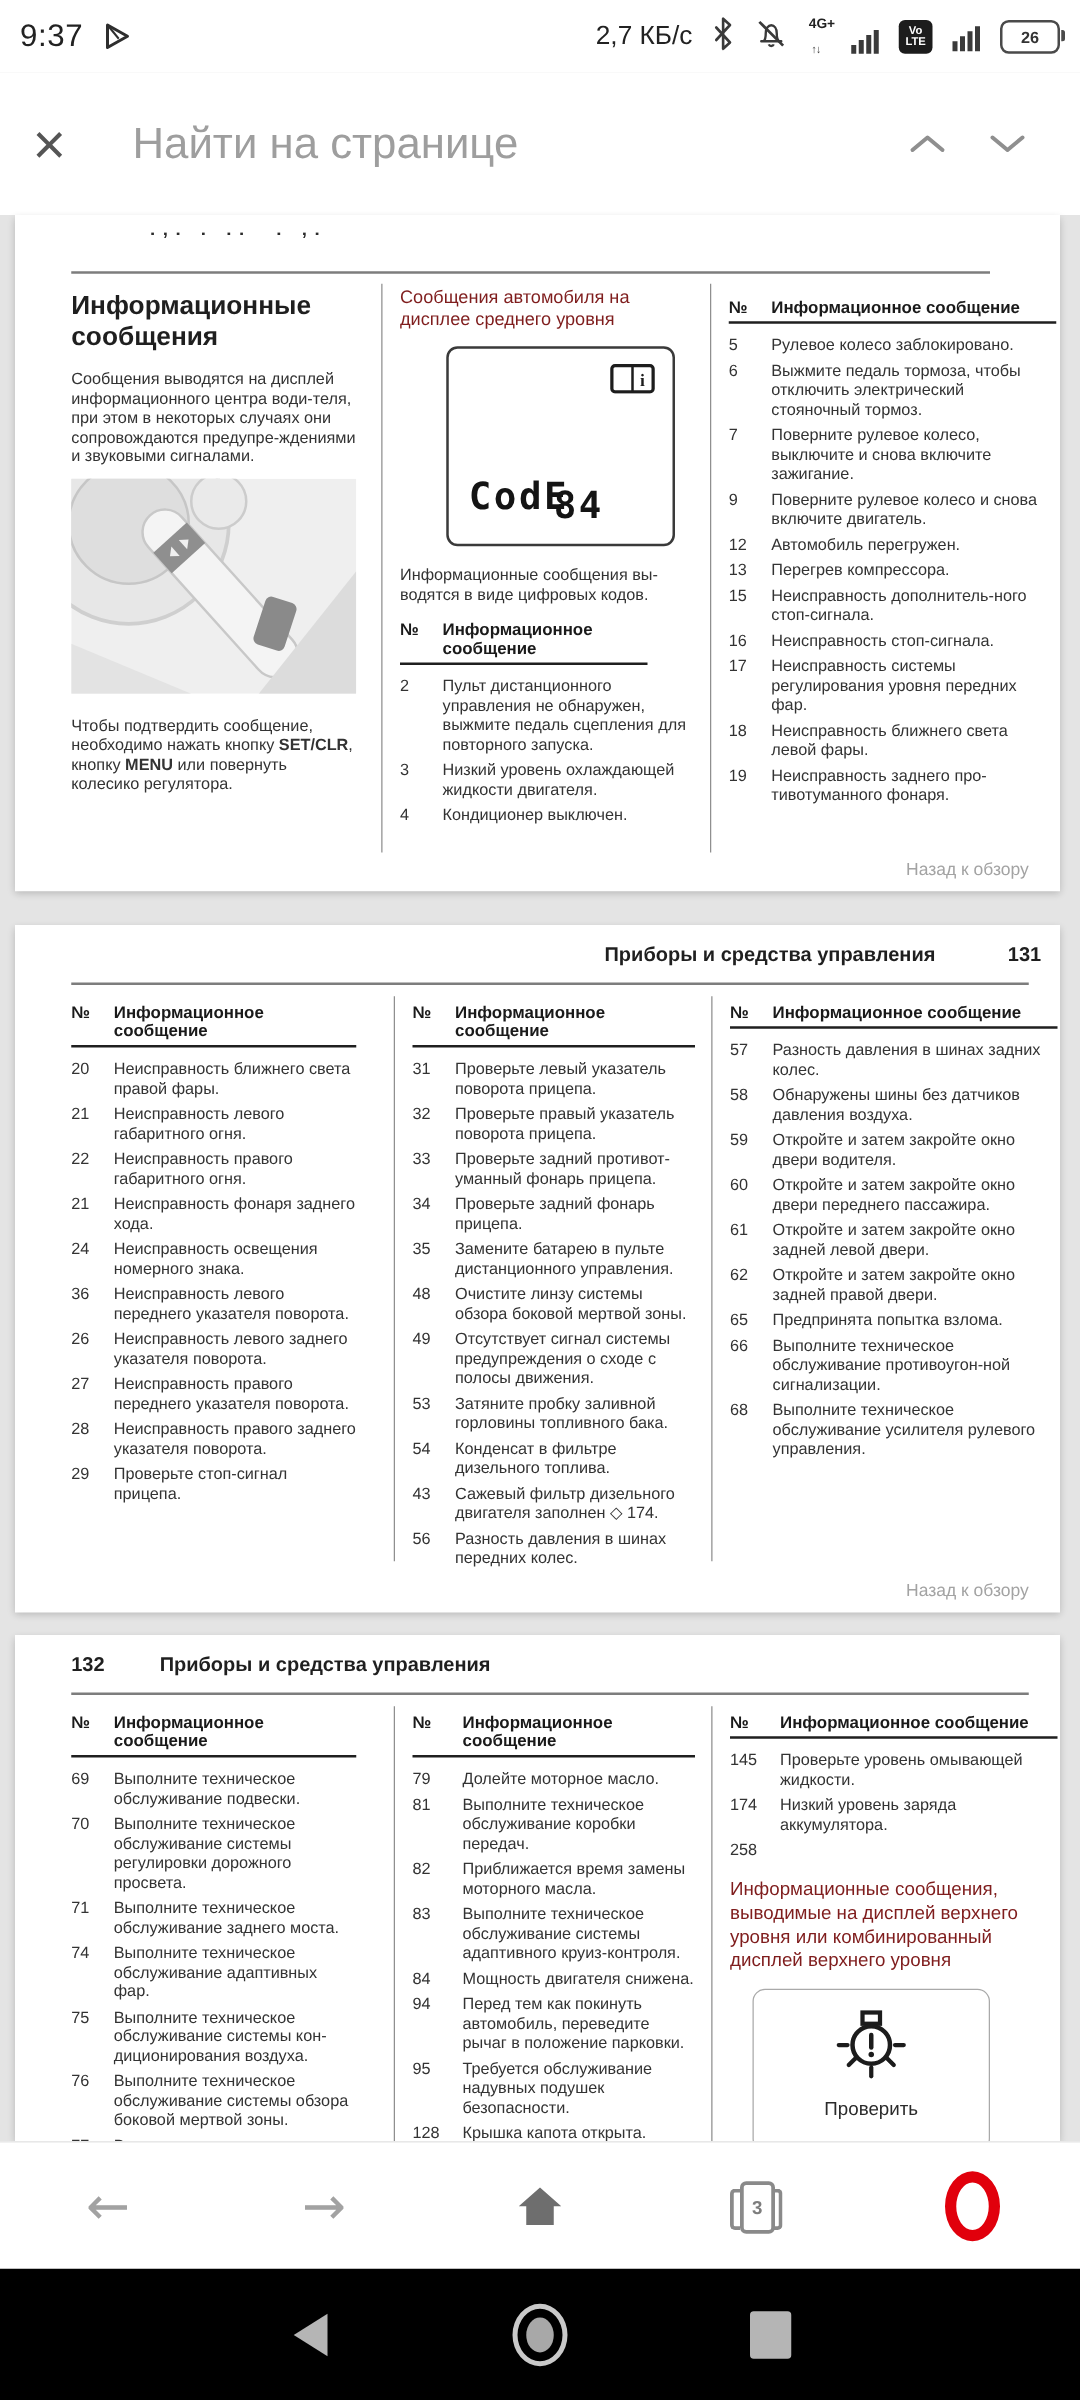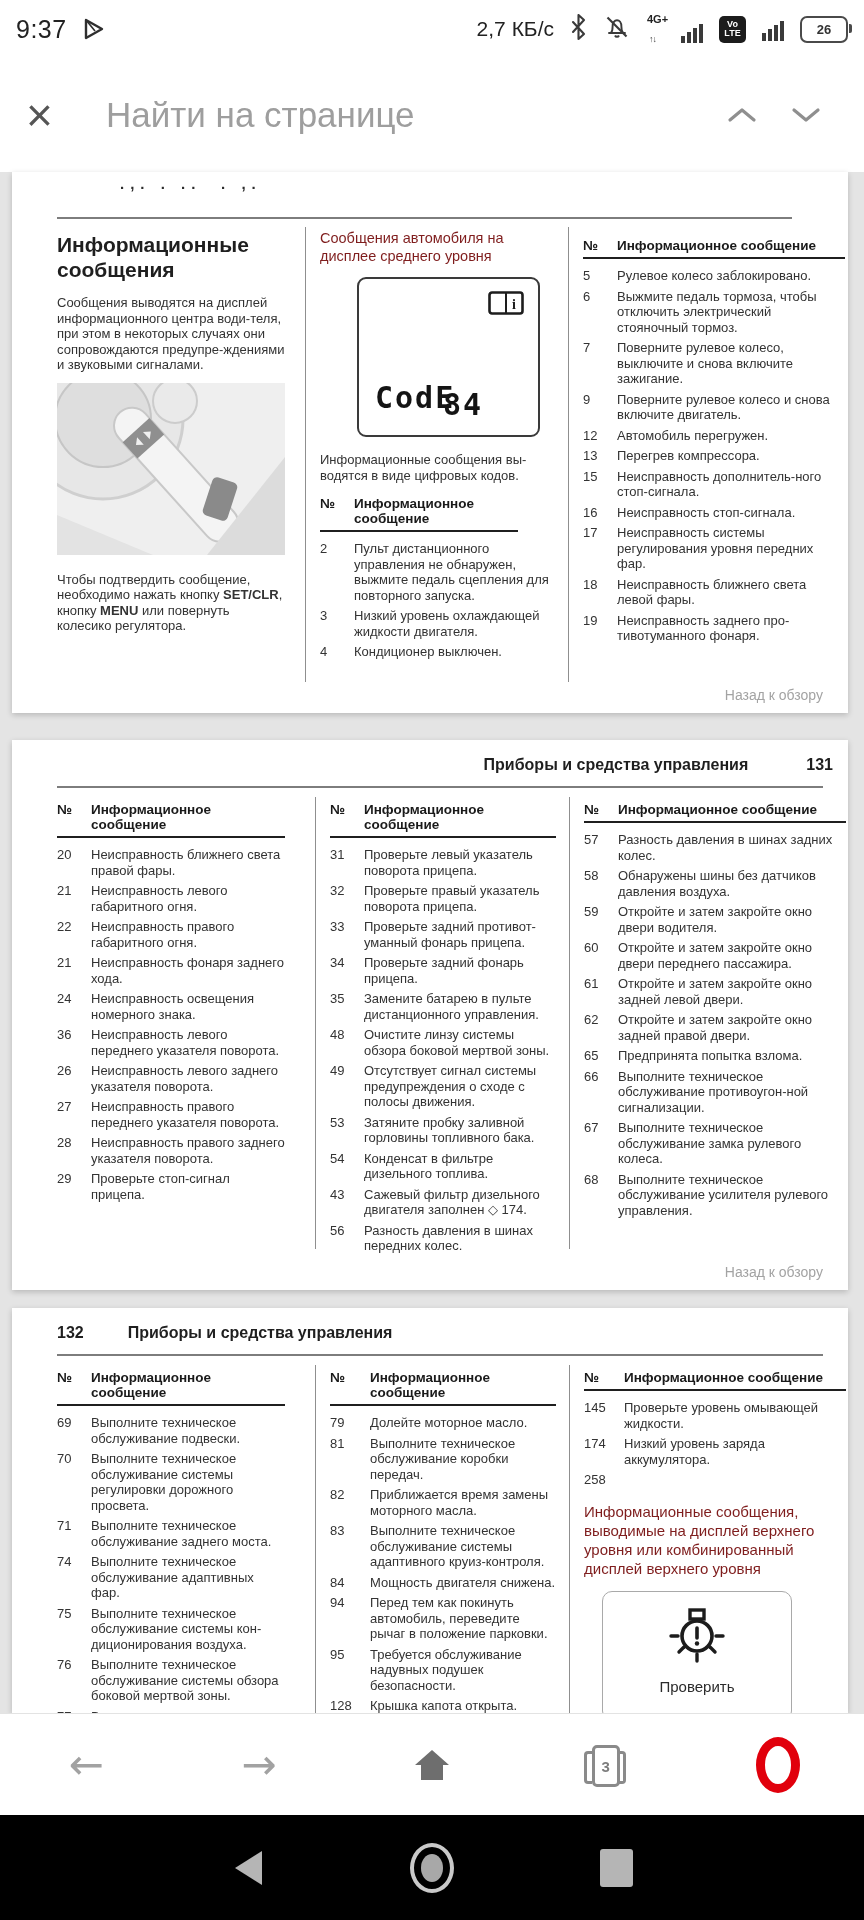--- a/index.html
+++ b/index.html
@@ -458,24 +458,20 @@
           <div class="trow">
             <span class="tno">65</span>
             <span style="flex:1">Предпринята попытка взлома.</span>
           </div>
 
           <div class="trow">
             <span class="tno">66</span>
             <span style="flex:1">Выполните техническое обслуживание противоугон-ной сигнализации.</span>
           </div>
 
-          <div class="trow">
-            <span class="tno">67</span>
-            <span style="flex:1">Выполните техническое обслуживание замка рулевого колеса.</span>
-          </div>
 
           <div class="trow">
             <span class="tno">68</span>
             <span style="flex:1">Выполните техническое обслуживание усилителя рулевого управления.</span>
           </div>
         </div>
     </div>
 
     <a class="backlink">Назад к обзору</a>
   </div>

